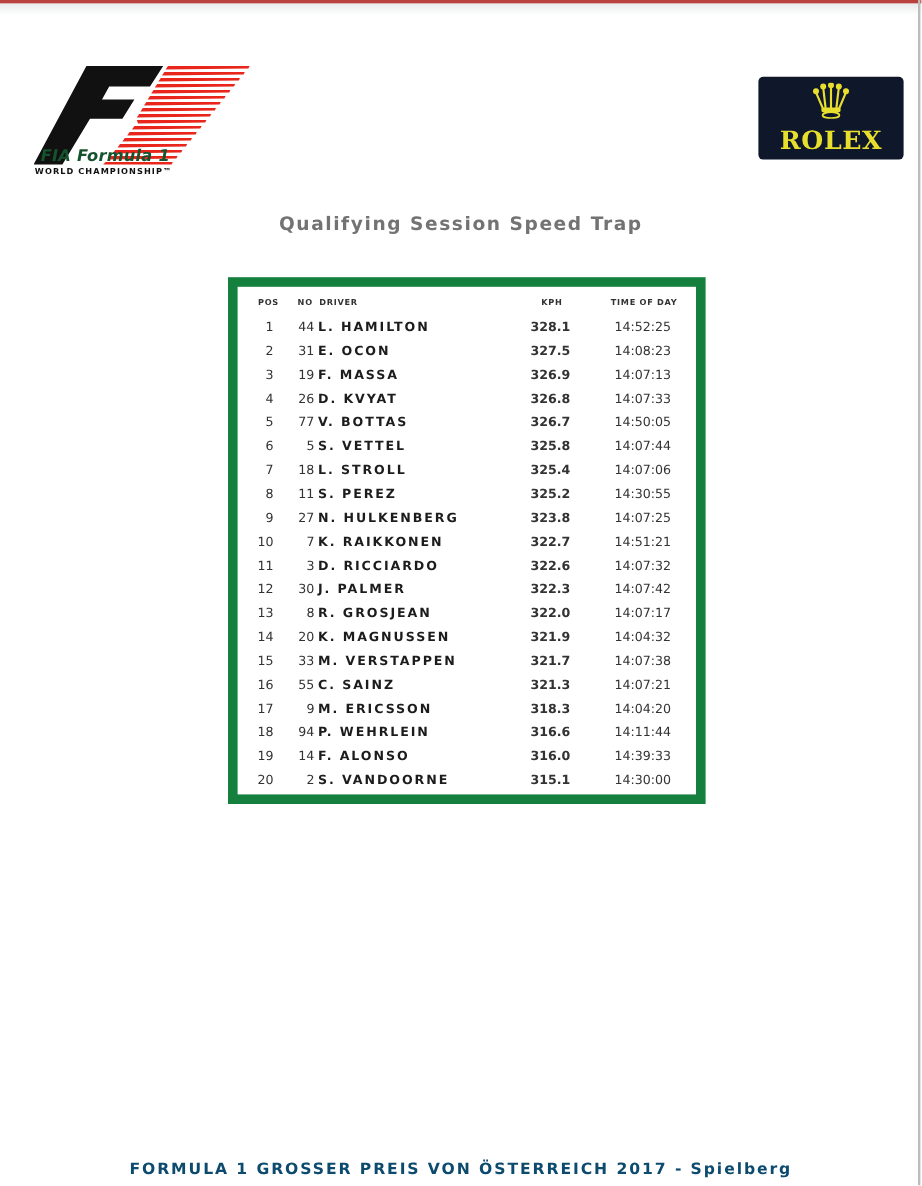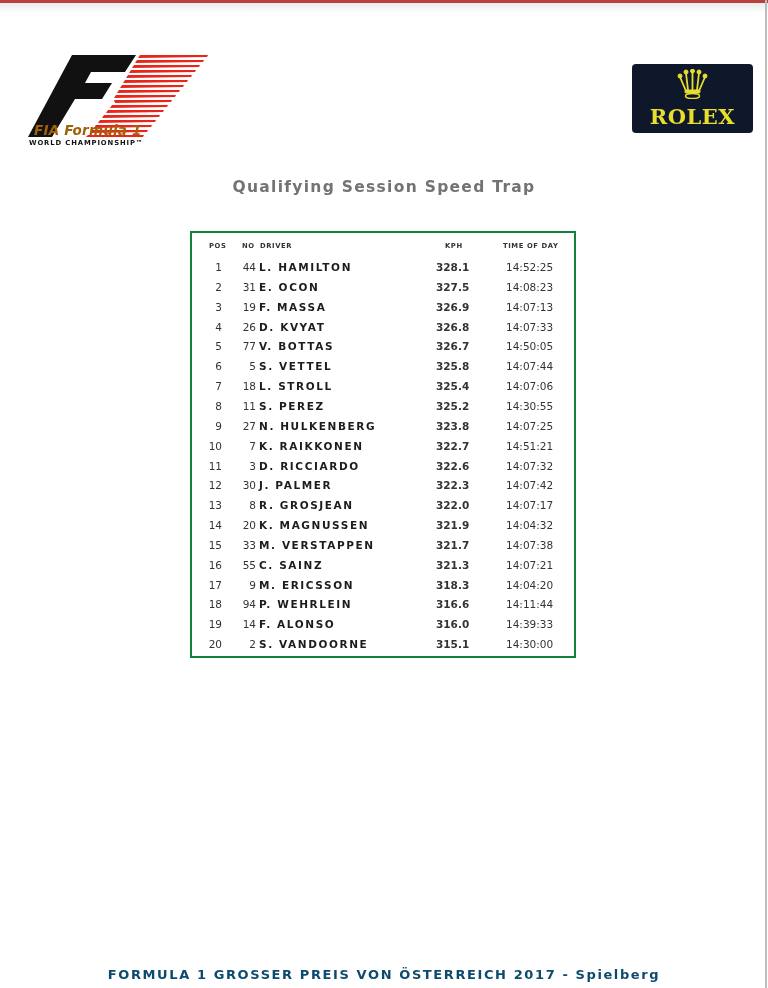--- a/index.html
+++ b/index.html
@@ -19,21 +19,21 @@
   }
   .right-edge {
     position: absolute; right: 1px; top: 0; width: 2px; height: 988px;
     background: #bdbdbd;
   }
   
   .f1-logo { position: absolute; left: 28px; top: 52px; width: 185px; height: 100px; }
   .f1-text {
     position: absolute; left: 34px; top: 122px;
     font-family: "DejaVu Sans", sans-serif; font-weight: bold; font-style: italic;
-    font-size: 13.5px; color: #a16207; letter-spacing: 0.2px; white-space: nowrap;
+    font-size: 13.5px; color: #14532d; letter-spacing: 0.2px; white-space: nowrap;
   }
   .f1-sub {
     position: absolute; left: 29px; top: 139px;
     font-family: "DejaVu Sans", sans-serif; font-weight: bold; 
     font-size: 6.8px; color: #111; letter-spacing: 0.9px; white-space: nowrap;
   }
   
   .rolex {
     position: absolute; left: 632px; top: 64px; width: 121px; height: 69px;
     background: #0f172a; border-radius: 4px;
@@ -46,21 +46,21 @@
   }
   
   .page-title {
     position: absolute; left: 0; top: 178px; width: 768px; text-align: center;
     font-family: "DejaVu Sans", sans-serif; font-weight: bold; font-size: 15.5px;
     letter-spacing: 1.3px; color: #737373;
   }
   
   .results-box {
     position: absolute; left: 190px; top: 231px; width: 382px; height: 423px;
-    border: 2px solid #15803d;
+    border: 8px solid #15803d;
   }
   .th, .cell {
     position: absolute; white-space: nowrap;
   }
   .th {
     top: 9px; font-family: "DejaVu Sans", sans-serif; font-weight: bold;
     font-size: 6.8px; letter-spacing: 0.6px; color: #333;
   }
   .row { position: absolute; left: 0; width: 382px; height: 20px; }
   .cell { top: 0; line-height: 20px; font-size: 10.5px; color: #333; }

